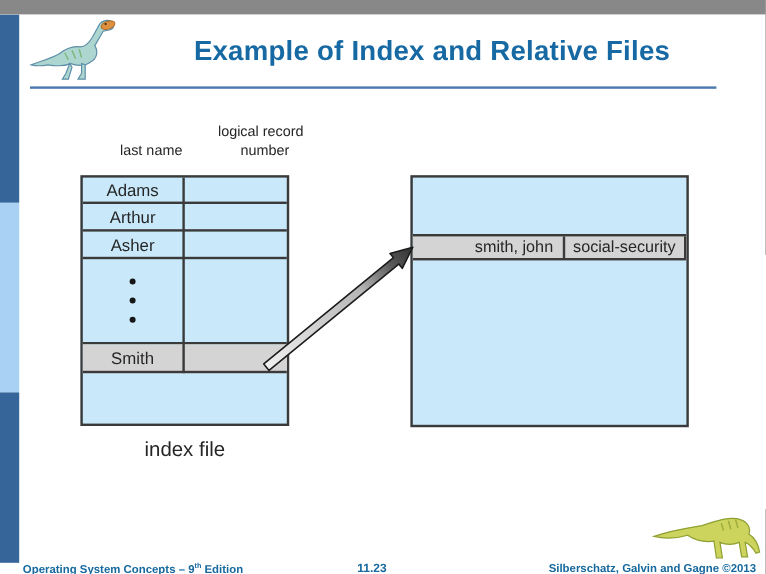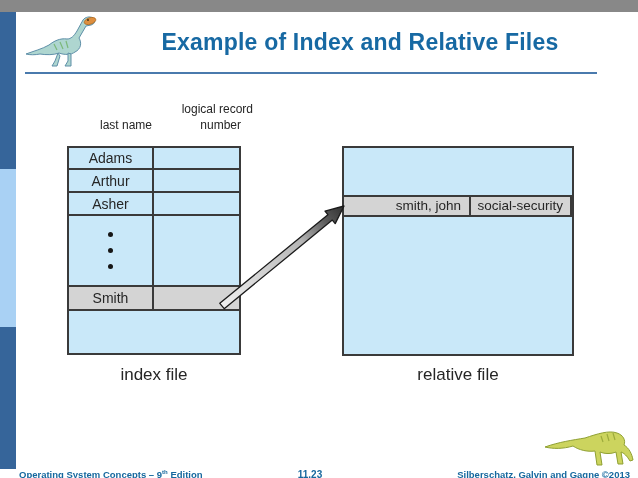--- a/index.html
+++ b/index.html
@@ -111,21 +111,20 @@
   </div>
   <div class="abs caption cap-idx">index file</div>
 
   <div class="abs rel-table">
     <div class="rel-record">
       <span class="rel-cell rc1">smith, john</span>
       <span class="rel-cell rc2">social-security</span>
       <span class="rel-cell rc3">age</span>
     </div>
   </div>
-  <div class="abs caption cap-rel">relative file</div>
 
   <svg class="abs overlay" viewBox="0 0 638 478">
     <defs>
       <linearGradient id="arrowGrad" gradientUnits="userSpaceOnUse" x1="222" y1="294" x2="344" y2="194">
         <stop offset="0" stop-color="#F0F0F0"></stop>
         <stop offset="0.65" stop-color="#B5B5B5"></stop>
         <stop offset="0.85" stop-color="#5A5A5A"></stop>
         <stop offset="1" stop-color="#303030"></stop>
       </linearGradient>
     </defs>

